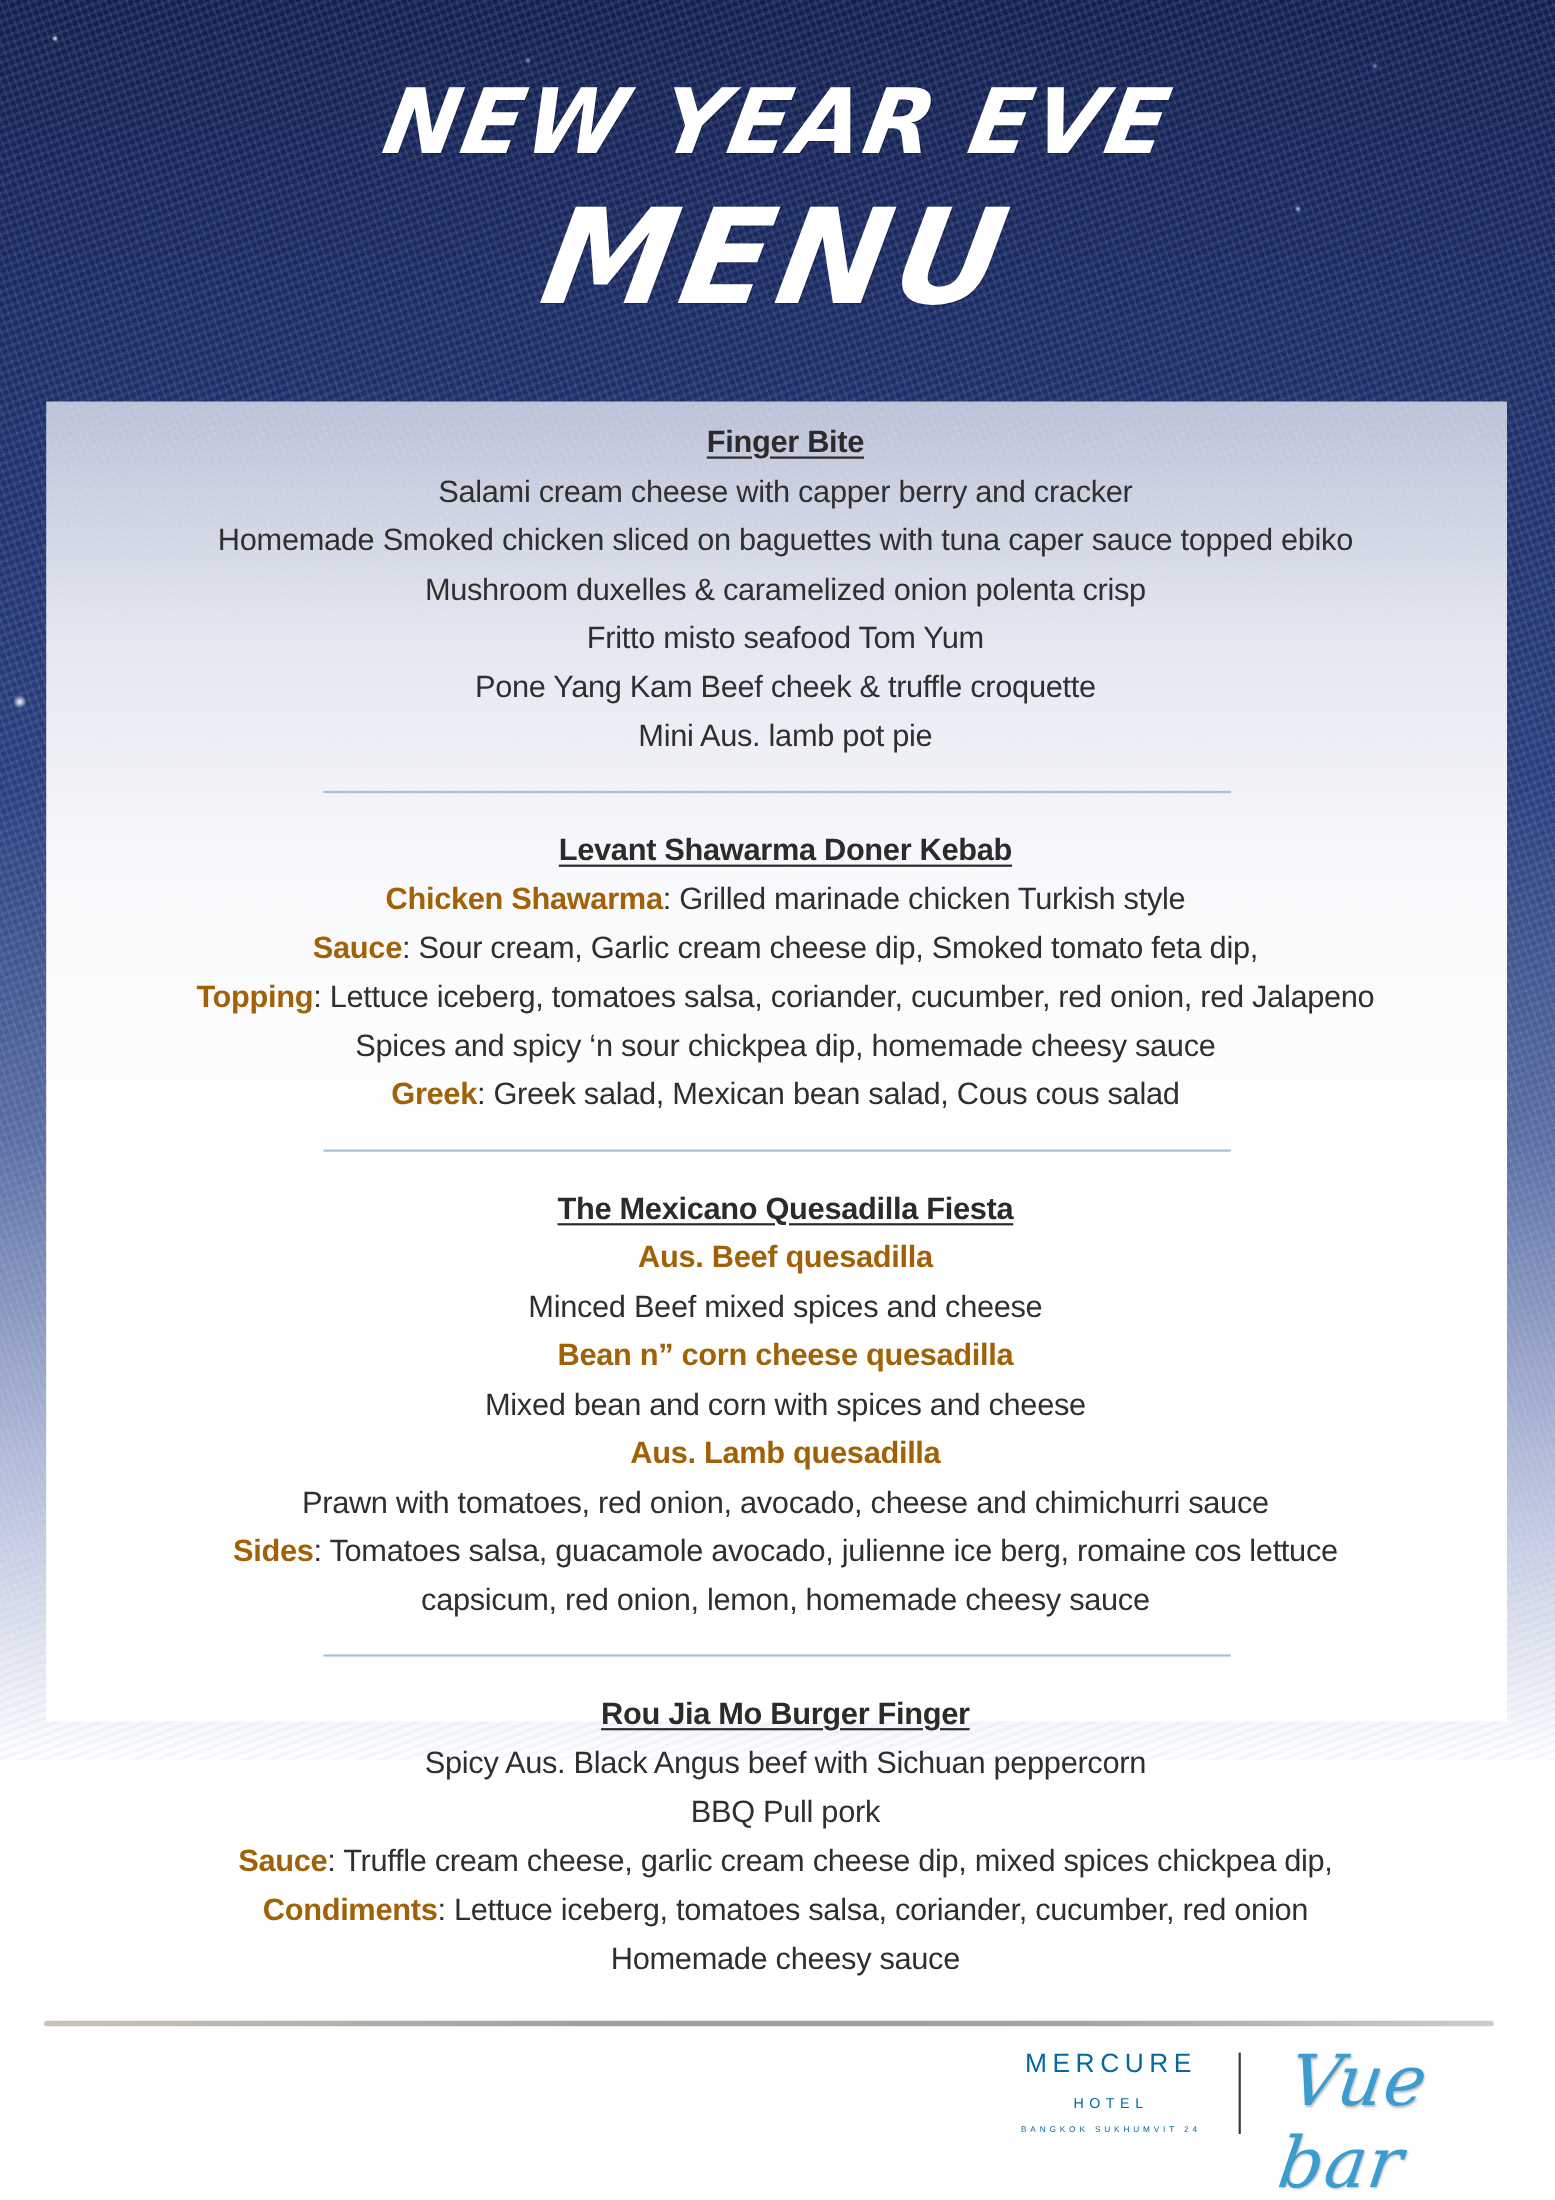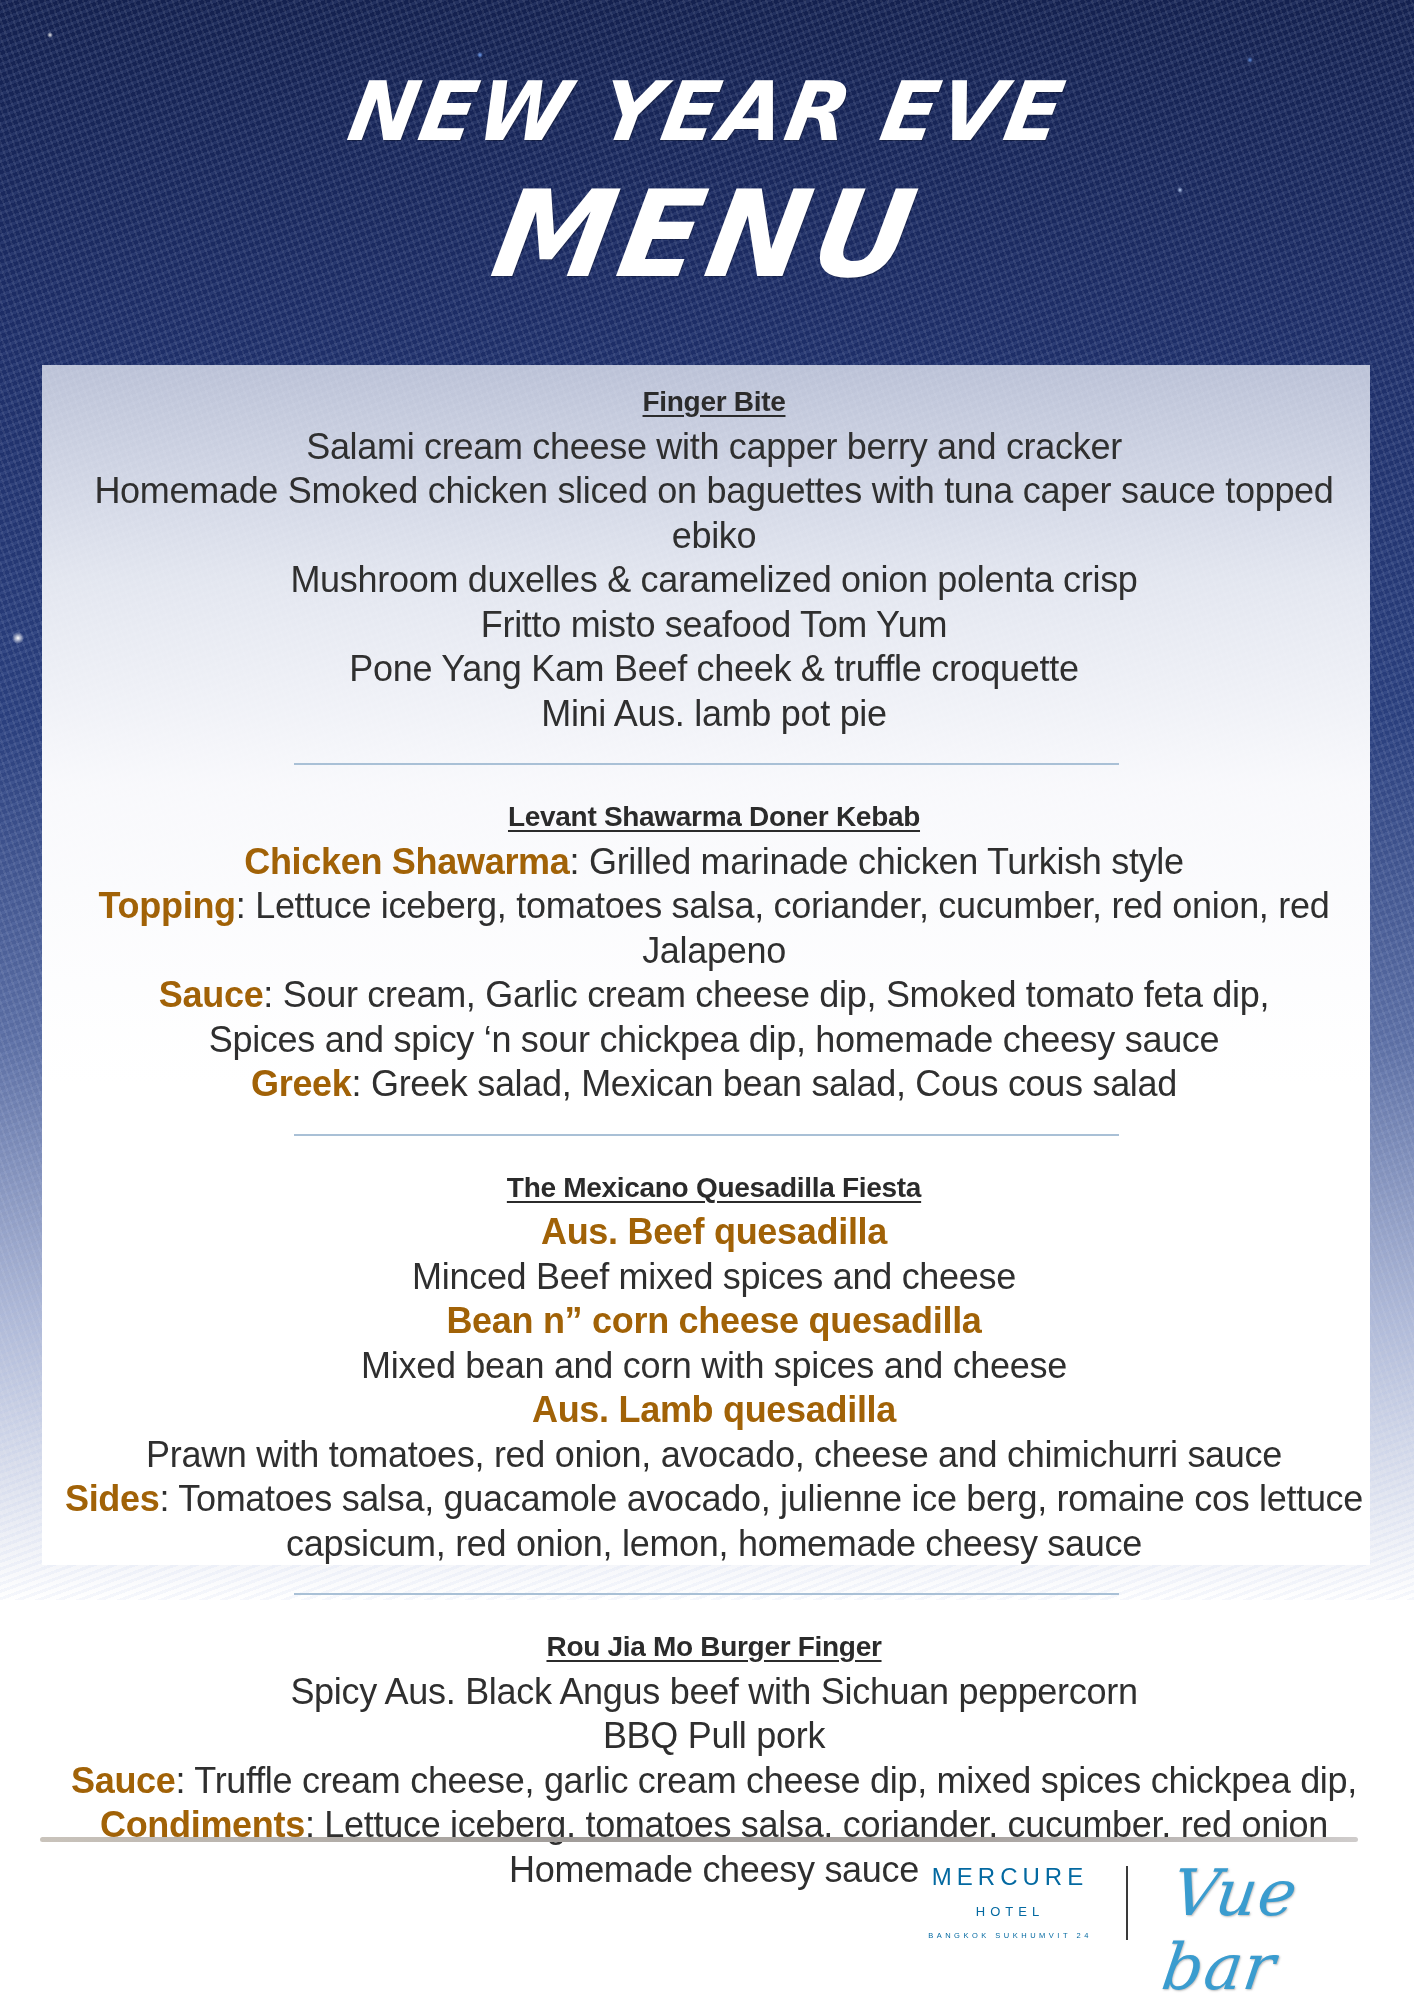--- a/index.html
+++ b/index.html
@@ -37,21 +37,21 @@
   }
   .content {
     position: absolute; left: 42px; top: 380px; width: 1328px;
     text-align: center; color: #2b2b2b;
   }
   .section { margin: 0; padding-left: 16px; }
   .heading {
     font-weight: bold; text-decoration: underline; text-underline-offset: 4px;
     font-size: 28px; line-height: 44.5px; color: #2b2b2b; letter-spacing: -0.3px;
   }
-  .line { font-size: 36px; line-height: 44.5px; color: #2f2f2f; letter-spacing: -0.3px; }
+  .line { font-size: 28px; line-height: 44.5px; color: #2f2f2f; letter-spacing: -0.3px; }
   .line b { font-weight: bold; color: #a16207; }
   .divider {
     width: 825px; height: 2px; background: #a9c0d6; margin: 0 auto;
   }
   .sp-a { height: 27px; } .sp-b { height: 30px; }
 
   .footer-rule {
     position: absolute; left: 40px; top: 1837px; width: 1318px; height: 5px; border-radius: 3px;
     background: linear-gradient(90deg, #c9c3bb 0%, #a19d9a 40%, #a7a29f 70%, #cfcccb 100%);
   }
@@ -92,22 +92,22 @@
     <div class="line"><span>Pone Yang Kam Beef cheek &amp; truffle croquette</span></div>
     <div class="line"><span>Mini Aus. lamb pot pie</span></div>
   </div>
   <div class="sp-a"></div>
   <div class="divider"></div>
   <div class="sp-b"></div>
 
   <div class="section">
     <div class="heading">Levant Shawarma Doner Kebab</div>
     <div class="line"><b>Chicken Shawarma</b><span>: Grilled marinade chicken Turkish style</span></div>
+    <div class="line"><b>Sauce</b><span>: Sour cream, Garlic cream cheese dip, Smoked tomato feta dip,</span></div>
     <div class="line"><b>Topping</b><span>: Lettuce iceberg, tomatoes salsa, coriander, cucumber, red onion, red Jalapeno</span></div>
-    <div class="line"><b>Sauce</b><span>: Sour cream, Garlic cream cheese dip, Smoked tomato feta dip,</span></div>
     <div class="line"><span>Spices and spicy ‘n sour chickpea dip, homemade cheesy sauce</span></div>
     <div class="line"><b>Greek</b><span>: Greek salad, Mexican bean salad, Cous cous salad</span></div>
   </div>
   <div class="sp-a"></div>
   <div class="divider"></div>
   <div class="sp-b"></div>
 
   <div class="section">
     <div class="heading">The Mexicano Quesadilla Fiesta</div>
     <div class="line"><b>Aus. Beef quesadilla</b></div>

